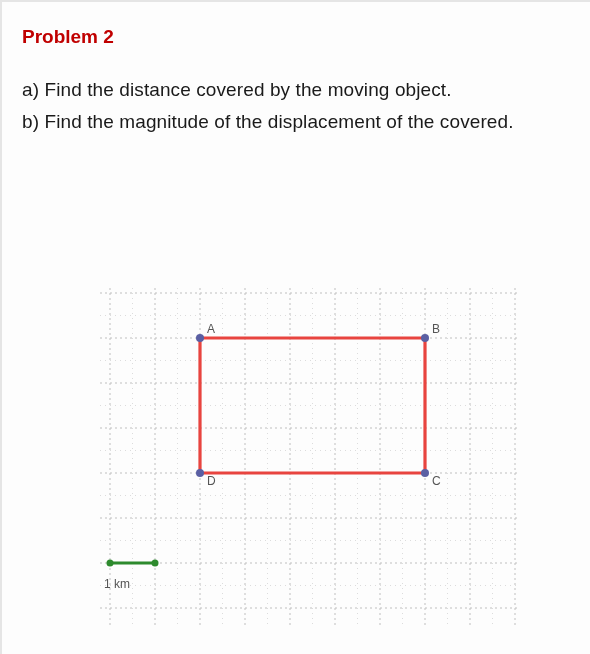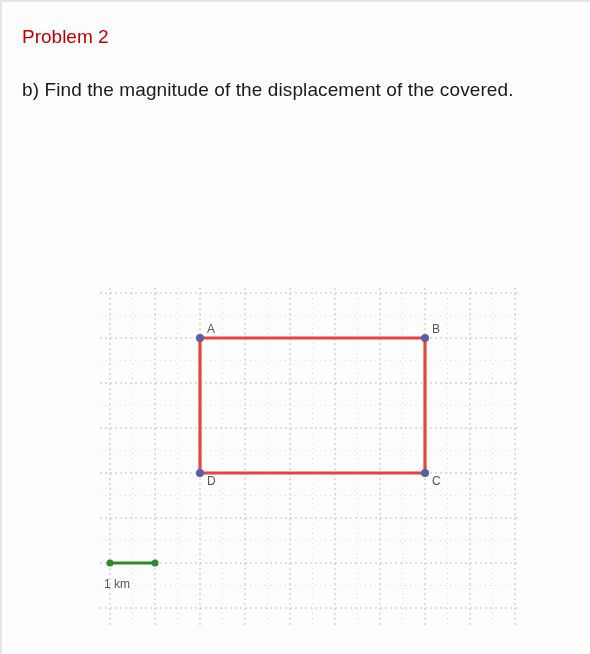--- a/index.html
+++ b/index.html
@@ -12,21 +12,21 @@
     color: #1a1a1a;
     overflow: hidden;
     border: 1px solid #e5e5e5;
     box-sizing: border-box;
   }
   .wrap {
     padding: 24px 20px 0 20px;
   }
   .title {
     color: #c00000;
-    font-weight: normal;
+    font-weight: bold;
     font-size: 19px;
     margin-bottom: 26px;
   }
   .prose {
     font-size: 19px;
     line-height: 1.7;
     letter-spacing: 0.1px;
   }
   .figure-area {
     position: absolute;
@@ -45,20 +45,21 @@
   .lbl { font: 12px Arial; fill: #555; }
   .km-lbl { font: 12px Arial; fill: #555; }
 </style>
 </head>
 <body>
 
 <div class="wrap">
   <div class="title">Problem 2</div>
 
   <div class="prose">
+    <div>a) Find the distance covered by the moving object.</div>
     <div>b) Find the magnitude of the displacement of the covered.</div>
   </div>
 </div>
 
 <div class="figure-area">
   <svg width="420" height="340" viewBox="0 0 420 340">
 
     <g>
 
       <line class="grid-line-major" x1="10" y1="0" x2="10" y2="340"></line>

